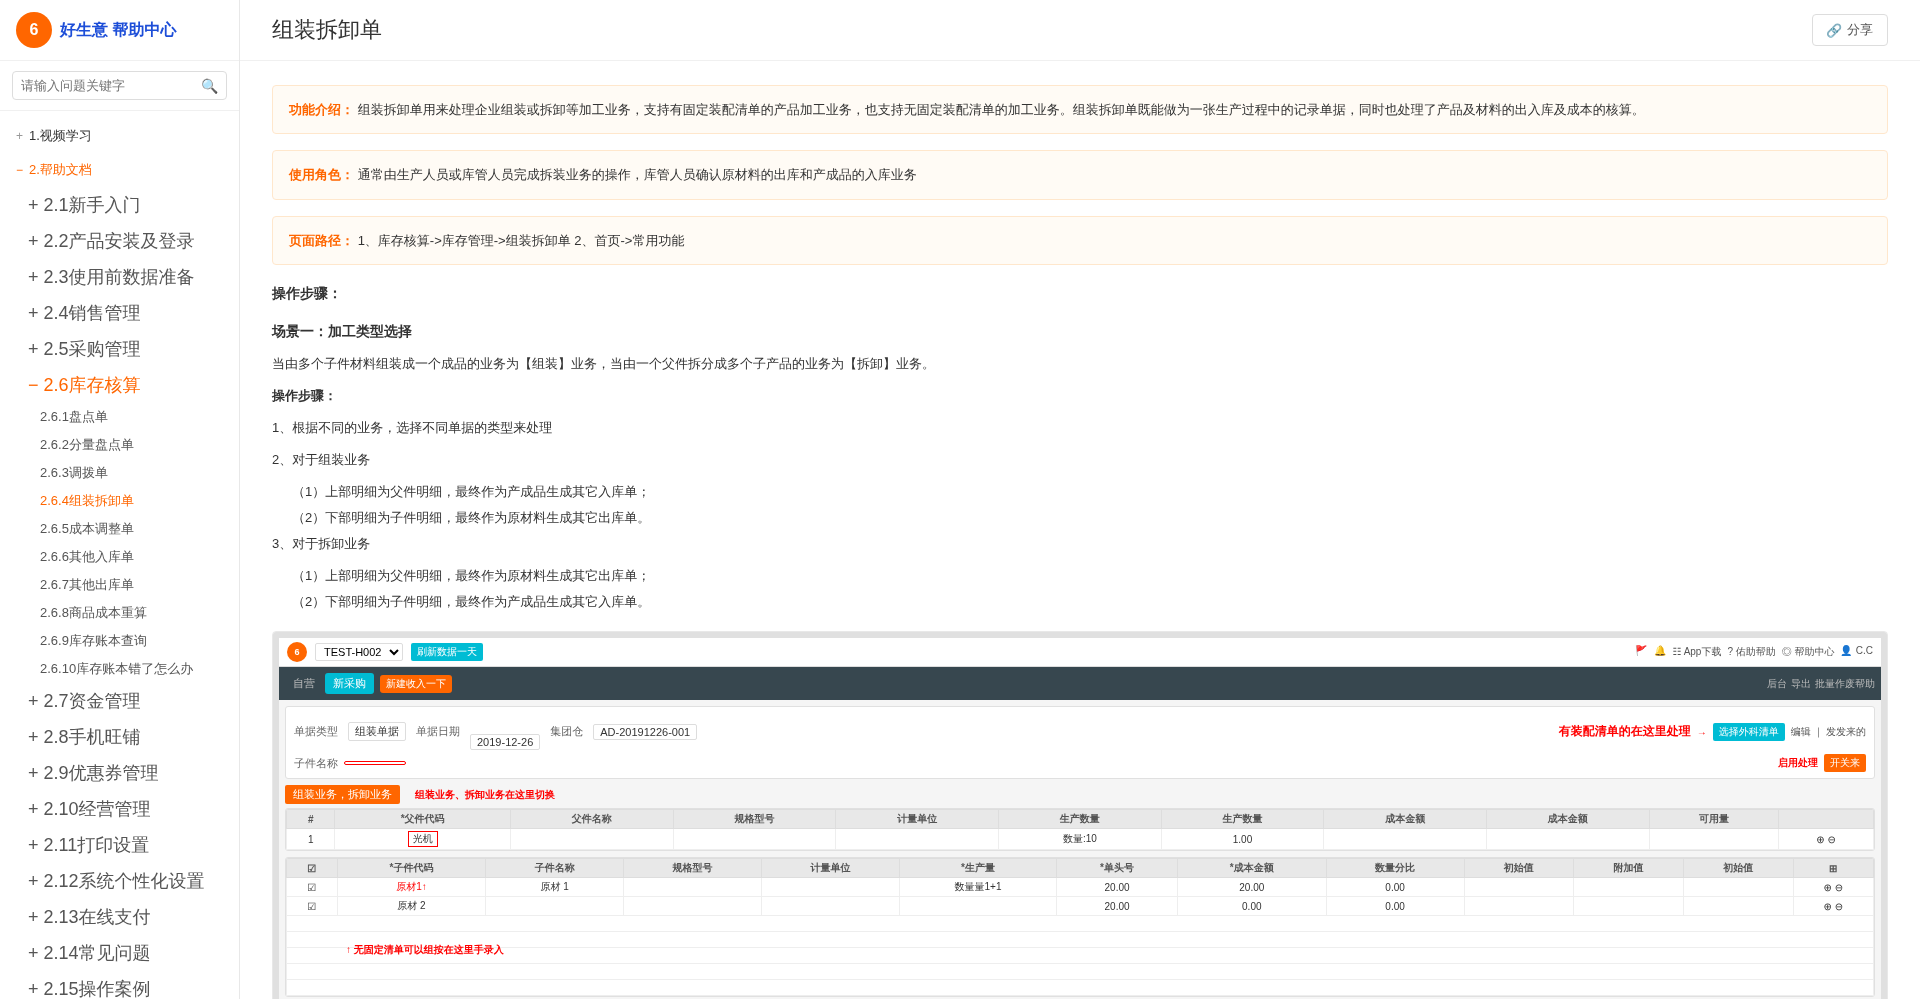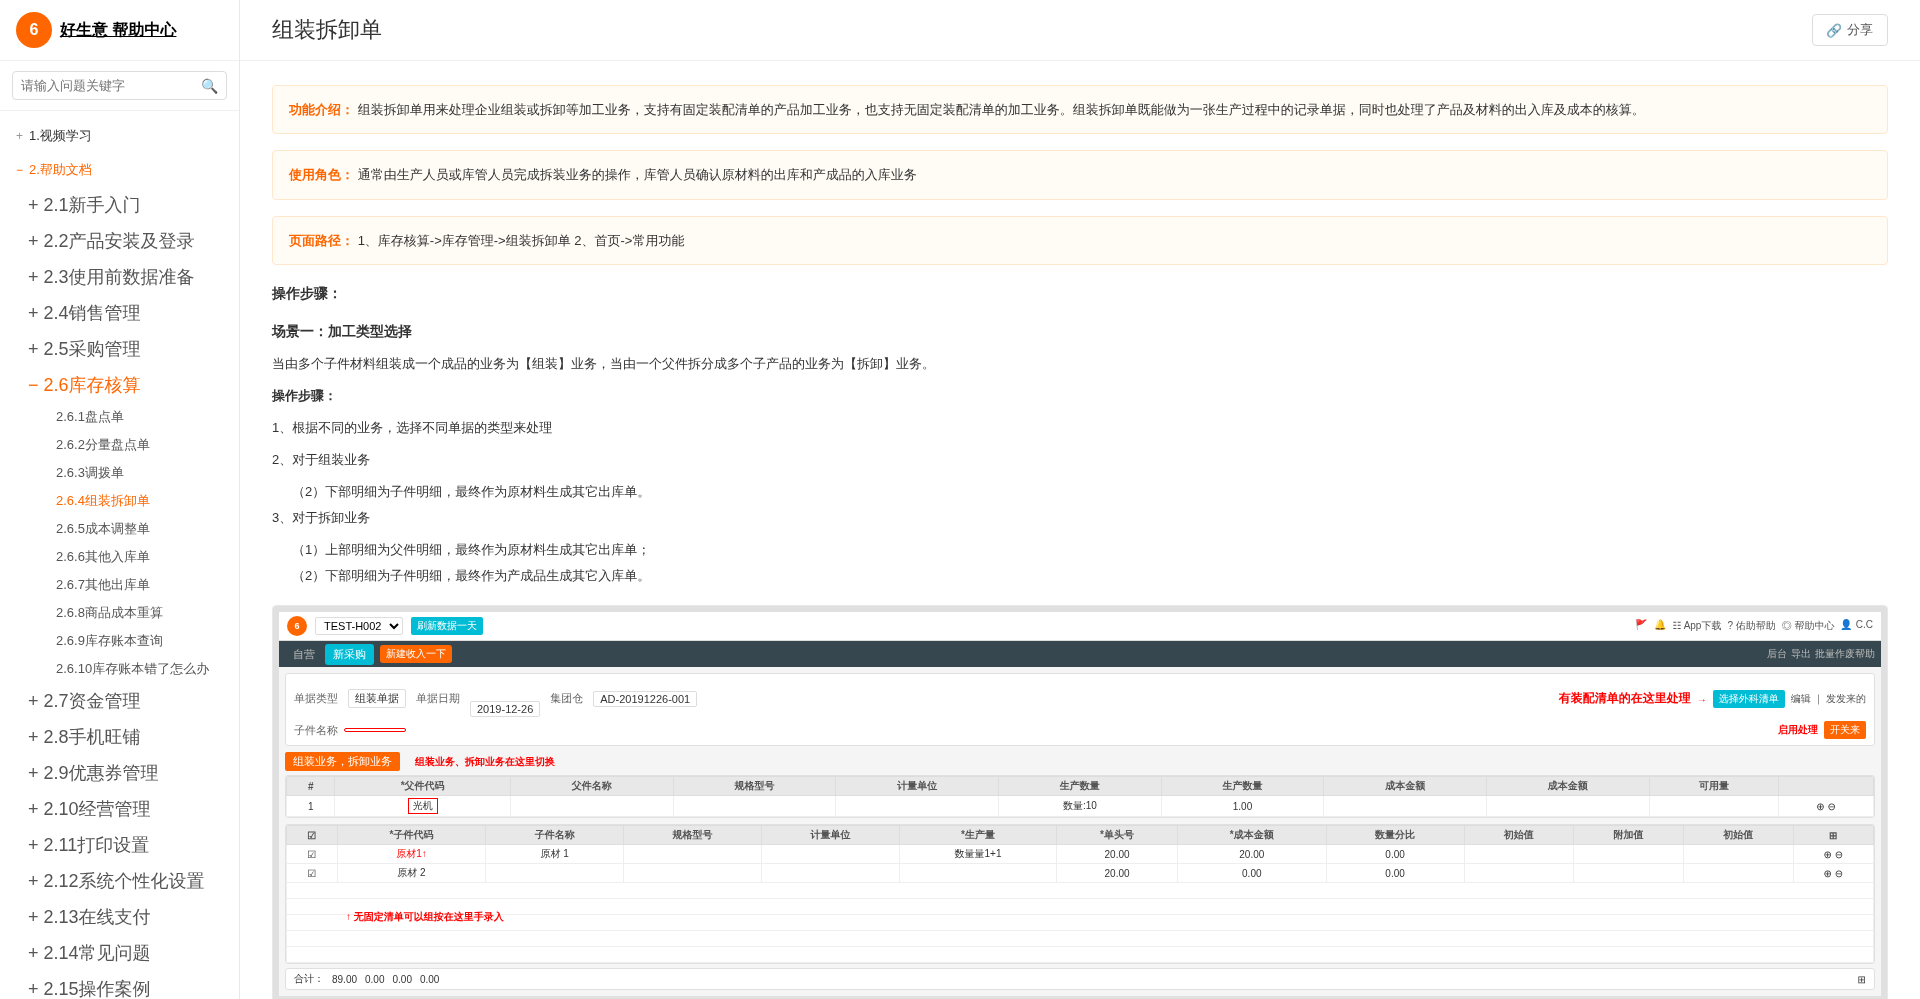--- a/index.html
+++ b/index.html
@@ -21,21 +21,21 @@
       padding: 12px 16px;
       display: flex;
       align-items: center;
       border-bottom: 1px solid #f0f0f0;
     }
     .logo-circle {
       width: 36px; height: 36px; border-radius: 50%;
       background: #f60; display: flex; align-items: center; justify-content: center;
       color: #fff; font-weight: bold; font-size: 16px; margin-right: 8px; flex-shrink: 0;
     }
-    .logo-text { font-size: 16px; font-weight: bold; color: #000000; text-decoration: underline; }
+    .logo-text { font-size: 16px; font-weight: bold; color: #1d4ed8; }
 
     #search-box {
       padding: 10px 12px;
       border-bottom: 1px solid #f0f0f0;
       position: relative;
     }
     #search-box input {
       width: 100%; padding: 6px 28px 6px 8px;
       border: 1px solid #ddd; border-radius: 4px;
       font-size: 13px; outline: none; color: #666;
@@ -60,21 +60,21 @@
     .nav-section-title.active { color: #f60; }
     .nav-section-title.active .icon { color: #f60; }
 
     .nav-sub-items { padding-left: 0; }
     .nav-sub-item {
       padding: 6px 16px 6px 28px;
       font-size: 18px; color: #555; cursor: pointer;
     }
     .nav-sub-item.active { color: #f60; }
 
-    .nav-sub-sub-items { padding-left: 16px; }
+    .nav-sub-sub-items { padding-left: 0; }
     .nav-sub-sub-item {
       padding: 5px 16px 5px 40px;
       font-size: 13px; color: #555; cursor: pointer;
     }
     .nav-sub-sub-item.active { color: #f60; }
 
     
     #main {
       flex: 1; overflow-y: auto; background: #fff;
     }
@@ -292,20 +292,21 @@
     </div>
 
     <div class="step-text">
       <span>当由多个子件材料组装成一个成品的业务为【组装】业务，当由一个父件拆分成多个子产品的业务为【拆卸】业务。</span>
     </div>
 
     <div class="step-text bold">操作步骤：</div>
 
     <div class="step-text">1、根据不同的业务，选择不同单据的类型来处理</div>
     <div class="step-text">2、对于组装业务</div>
+    <div class="step-sub">（1）上部明细为父件明细，最终作为产成品生成其它入库单；</div>
     <div class="step-sub">（2）下部明细为子件明细，最终作为原材料生成其它出库单。</div>
     <div class="step-text">3、对于拆卸业务</div>
     <div class="step-sub">（1）上部明细为父件明细，最终作为原材料生成其它出库单；</div>
     <div class="step-sub">（2）下部明细为子件明细，最终作为产成品生成其它入库单。</div>
 
     <div class="screenshot-container">
       <div style="background:#e0e0e0; padding:6px;">
 
         <div style="background:#fff; border-bottom:1px solid #ddd; padding:4px 8px; display:flex; align-items:center; gap:8px; font-size:11px;">
           <div style="width:20px;height:20px;border-radius:50%;background:#f60;display:flex;align-items:center;justify-content:center;color:#fff;font-size:9px;font-weight:bold;">6</div>
@@ -318,21 +319,21 @@
           <div style="margin-left:auto;display:flex;gap:6px;font-size:10px;color:#555;">
             <span>🚩</span>
             <span>🔔</span>
             <span>☷ App下载</span>
             <span>? 佑助帮助</span>
             <span>◎ 帮助中心</span>
             <span>👤 C.C</span>
           </div>
         </div>
 
-        <div style="background:#37474f;display:flex;align-items:center;padding:0 6px;height:26px;gap:2px;">
+        <div style="background:#37474f;display:flex;align-items:center;padding:0 6px;height:33px;gap:2px;">
           <span style="color:#bbb;font-size:11px;padding:3px 8px;cursor:pointer;">自营</span>
           <span style="background:#00bcd4;color:#fff;font-size:11px;padding:3px 8px;border-radius:3px;cursor:pointer;">新采购</span>
           <span style="background:#f60;color:#fff;font-size:10px;padding:2px 6px;border-radius:3px;margin-left:4px;cursor:pointer;">新建收入一下</span>
           <div style="margin-left:auto;display:flex;gap:4px;">
             <span style="color:#bbb;font-size:10px;">后台</span>
             <span style="color:#bbb;font-size:10px;">导出</span>
             <span style="color:#bbb;font-size:10px;">批量作废帮助</span>
           </div>
         </div>
 

